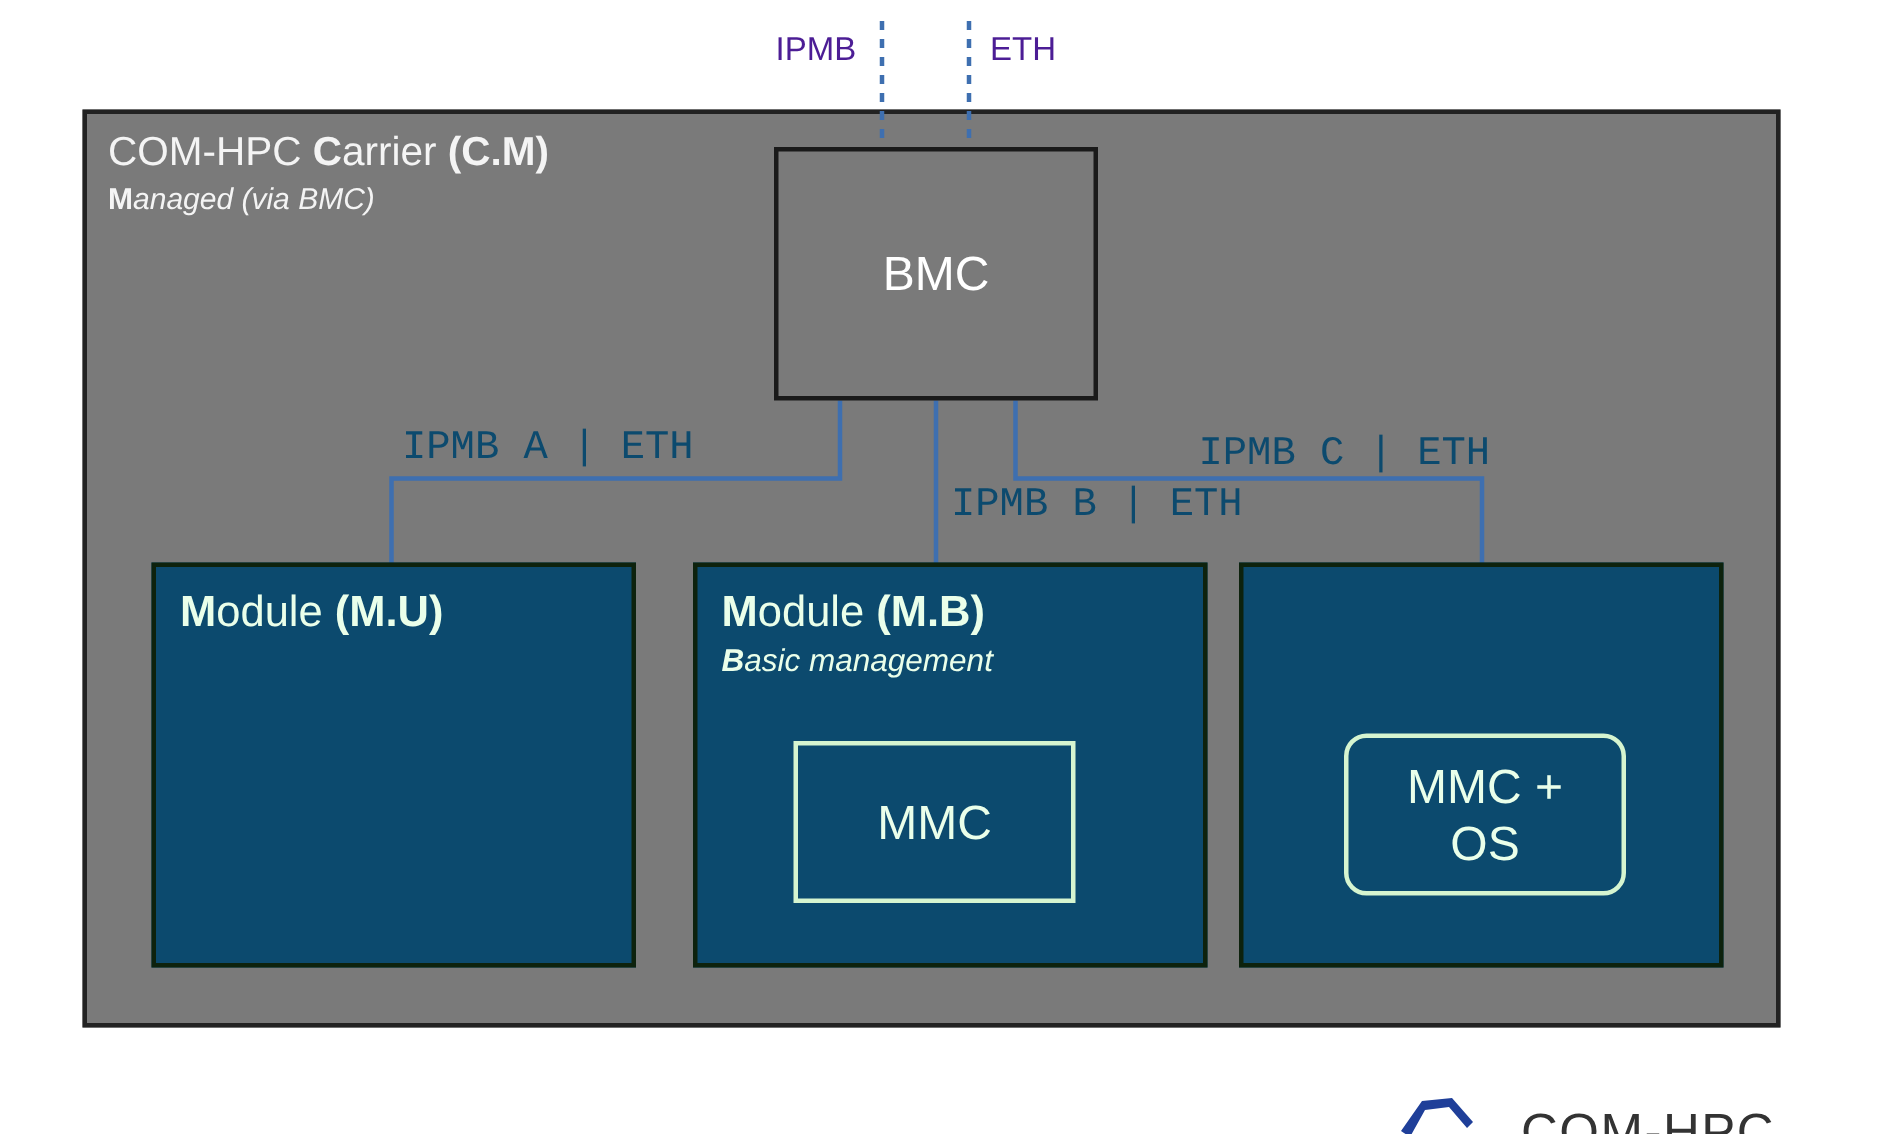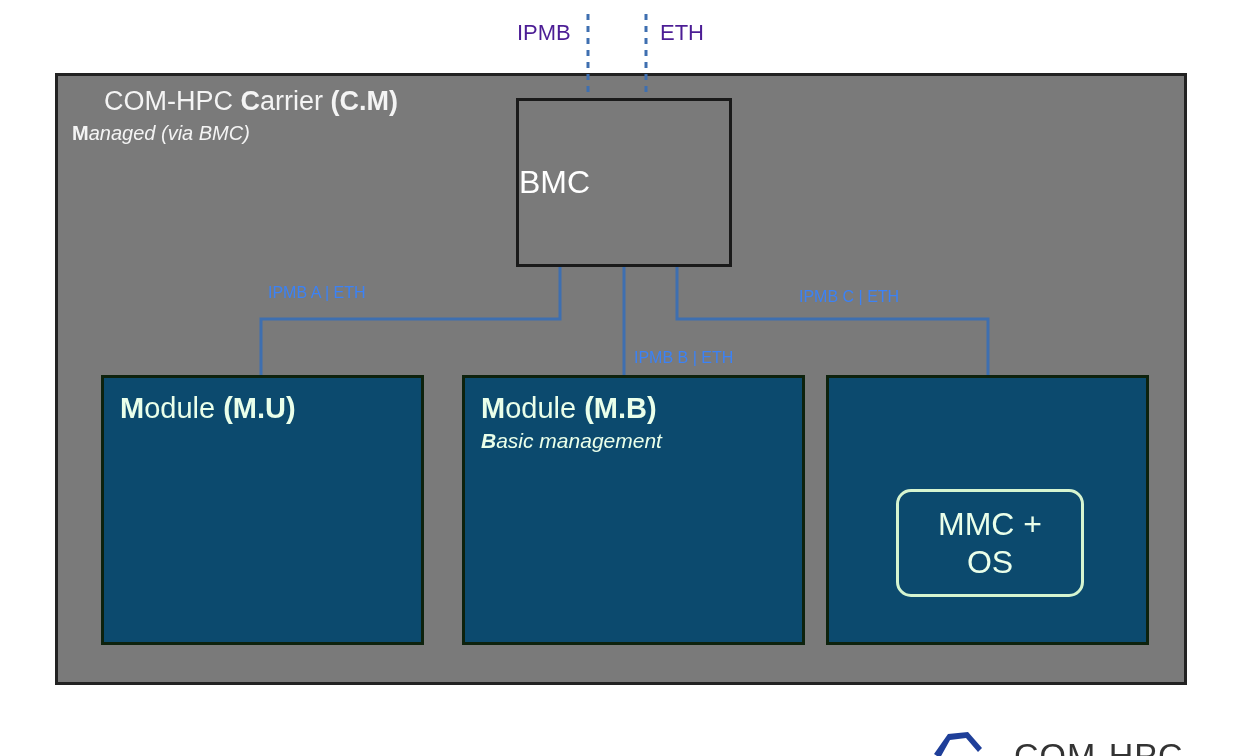--- a/index.html
+++ b/index.html
@@ -6,29 +6,29 @@
   body {
     width: 1256px; height: 756px; background: #ffffff; position: relative; overflow: hidden;
     font-family: "Liberation Sans", sans-serif;
   }
   .abs { position: absolute; }
   .ext-label { font-size: 22px; color: #4c1d95; }
   .carrier {
     left: 55px; top: 73px; width: 1126px; height: 606px;
     background: #7a7a7a; border: 3px solid #222; box-sizing: content-box;
   }
-  .carrier-title { left: 72px; top: 86px; font-size: 27px; color: #f4f4f4; margin-left: 32px; }
+  .carrier-title { left: 72px; top: 86px; font-size: 27px; color: #f4f4f4; }
   .carrier-sub { left: 72px; top: 122px; font-size: 20px; color: #f4f4f4; font-style: italic; text-align: right; }
   .bmc {
     left: 516px; top: 98px; width: 210px; height: 163px;
     background: #7a7a7a; border: 3px solid #1a1a1a;
-    display: flex; align-items: center; 
+    display: flex; align-items: center; justify-content: center;
     color: #fff; font-size: 32px;
   }
-  .link-label { font-size: 16px; color: #3b82f6; }
+  .link-label { font-size: 27px; color: #0c4a6e; font-family: Liberation Mono, monospace; }
   .module {
     top: 375px; width: 317px; height: 264px;
     background: #0c4a6e; border: 3px solid #0d220d;
   }
   .module-title { position: absolute; left: 16px; top: 14px; font-size: 29px; color: #eaffea; }
   .module-sub { position: absolute; left: 16px; font-size: 21px; color: #eaffea; font-style: italic; }
   .inner-box {
     border: 3px solid #d6f5d0; box-sizing: border-box;
     display: flex; align-items: center; justify-content: center; text-align: center;
     color: #eaffea; font-size: 32px; line-height: 1.2;
@@ -57,35 +57,38 @@
     <line x1="624" y1="263" x2="624" y2="376"></line>
     <polyline points="677,263 677,319 988,319 988,376"></polyline>
   </g>
 </svg>
 
 <div class="abs bmc">
   <span>BMC</span>
 </div>
 
 <div class="abs link-label" style="left:268px; top:284px;">IPMB A | ETH</div>
-<div class="abs link-label" style="left:634px; top:349px;text-align:right;">IPMB B | ETH</div>
+<div class="abs link-label" style="left:634px; top:322px;text-align:right;">IPMB B | ETH</div>
 <div class="abs link-label" style="left:799px; top:288px;">IPMB C | ETH</div>
 
 <div class="abs module" style="left:101px;">
   <div class="module-title">
     <b>M</b><span>odule </span><b>(M.U)</b>
   </div>
 </div>
 
 <div class="abs module" style="left:462px;padding-left:20px;">
   <div class="module-title">
     <b>M</b><span>odule </span><b>(M.B)</b>
   </div>
   <div class="module-sub" style="top:51px;">
     <b>B</b><span>asic management</span>
+  </div>
+  <div class="abs inner-box" style="left:64px; top:116px; width:188px; height:108px;">
+    <span>MMC</span>
   </div>
 </div>
 
 <div class="abs module" style="left:826px;">
   <div class="abs inner-box" style="left:67px; top:111px; width:188px; height:108px; flex-direction:column;border-radius:15px;">
     <span>MMC +</span>
     <span>OS</span>
   </div>
 </div>
 

